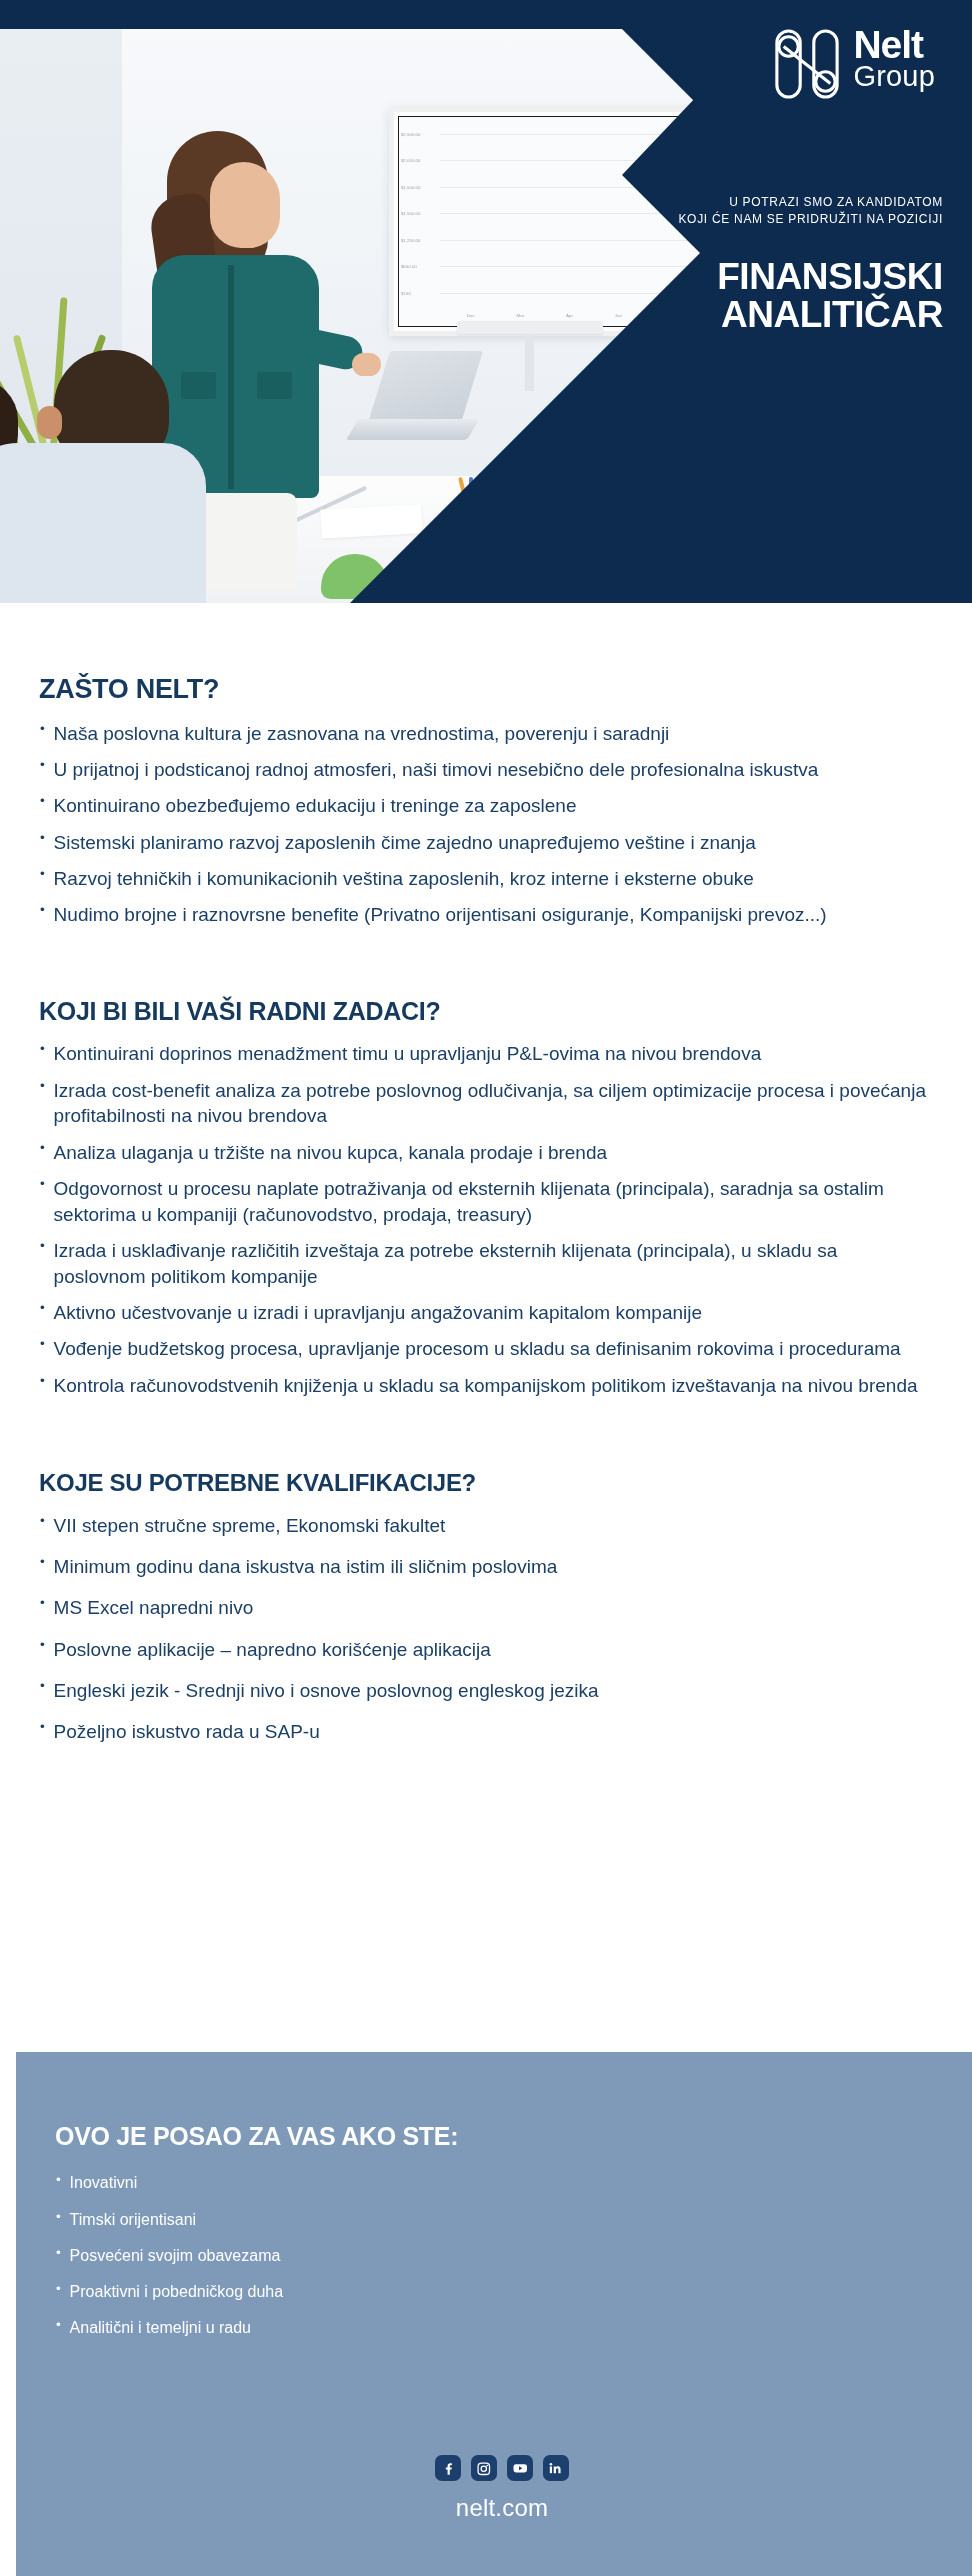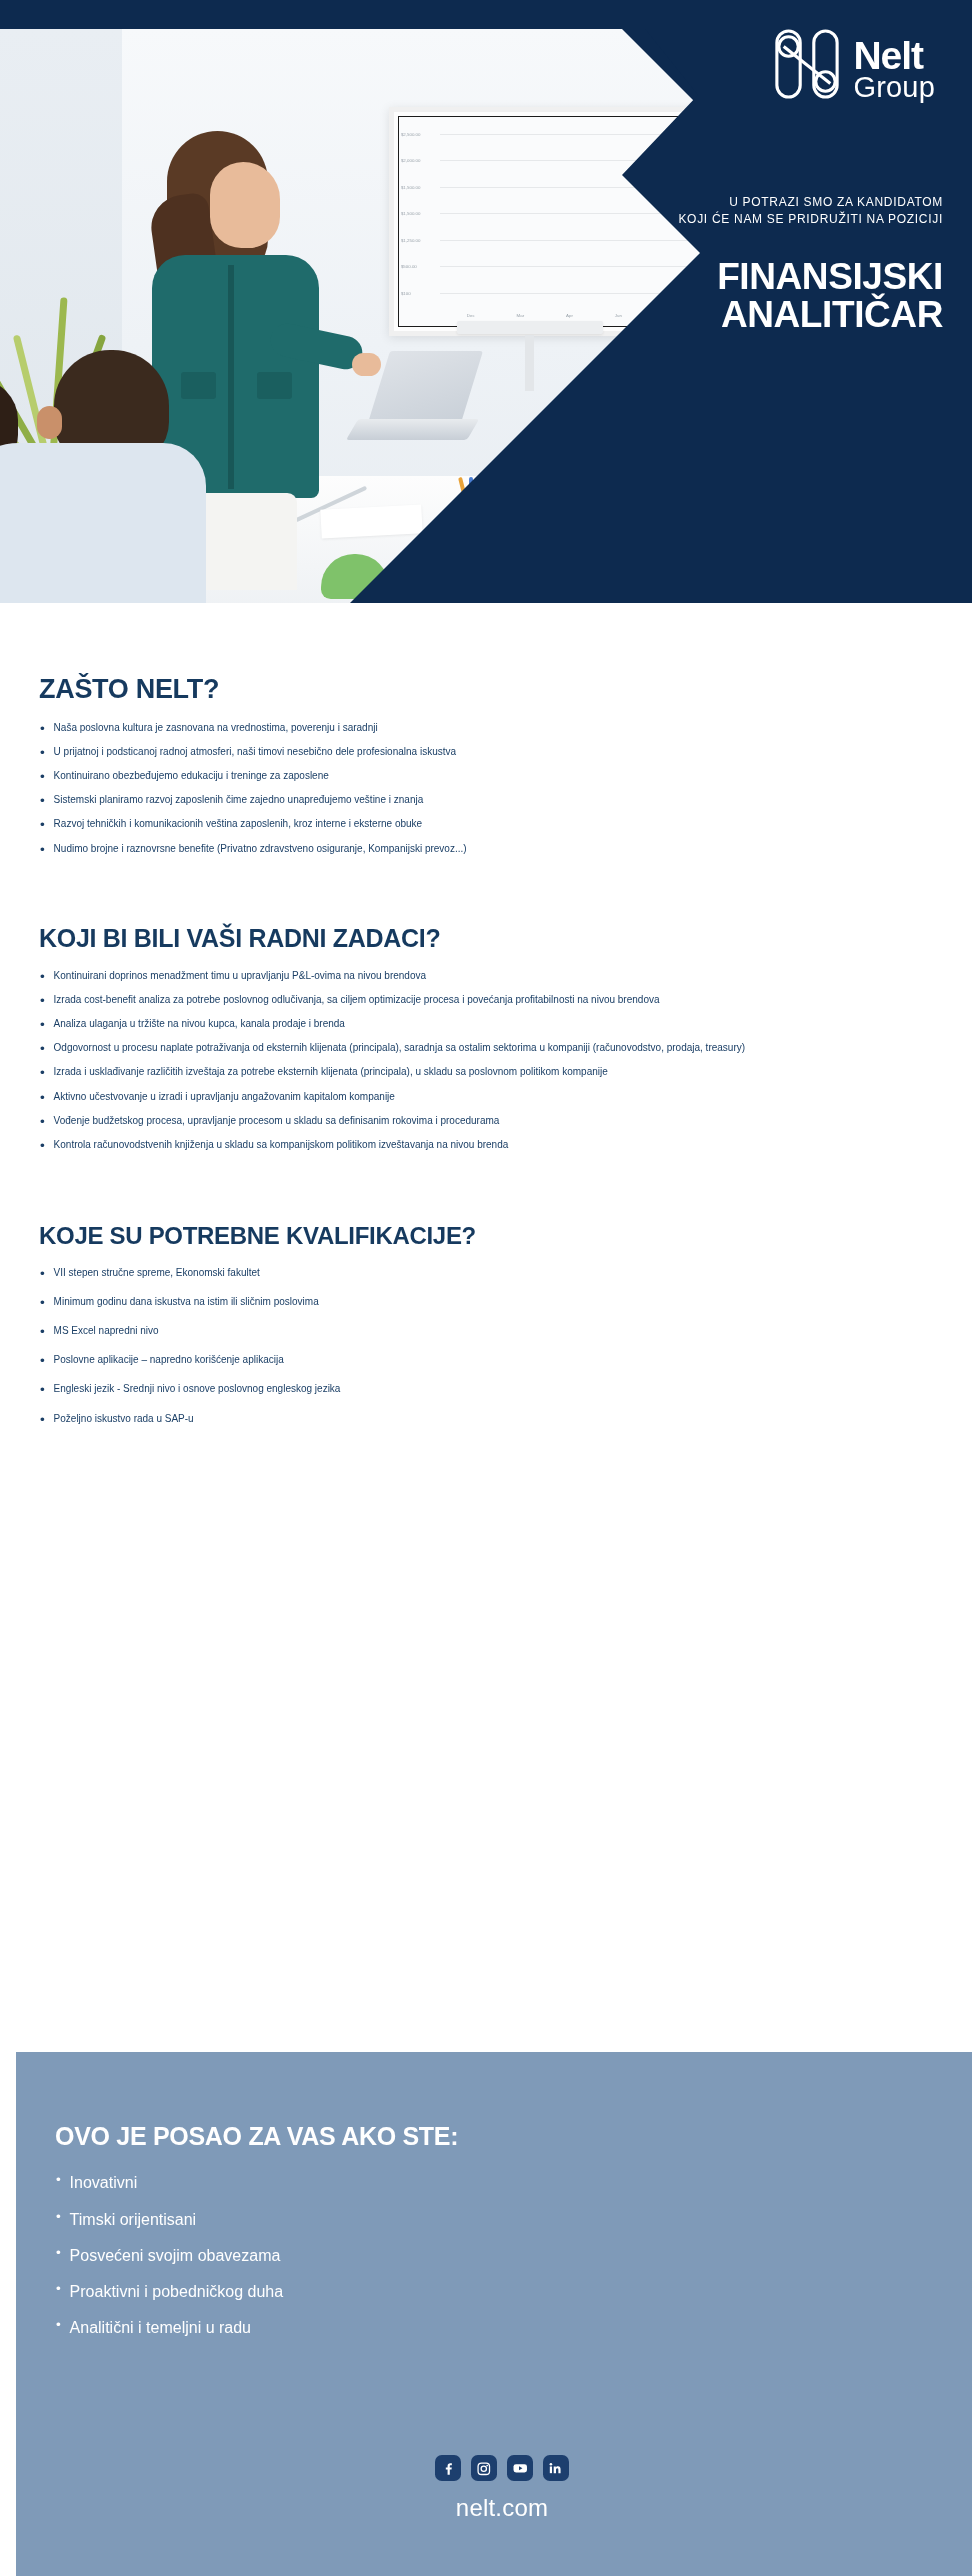--- a/index.html
+++ b/index.html
@@ -137,21 +137,21 @@
     position:absolute; left:0; top:0; width:972px; height:603px;
     background:#0d2a4f;
     clip-path: polygon(622px 0, 972px 0, 972px 603px, 350px 603px, 700px 253px, 622px 175px, 698px 95px);
   }
   .wedge-gray {
     position:absolute; left:0; top:0; width:972px; height:603px;
     background:#7f9ab8;
     clip-path: polygon(972px 151px, 972px 603px, 506px 603px);
   }
 
-  .logo { position:absolute; right:37px; top:27px; display:flex; align-items:flex-end; gap:12px; }
+  .logo { position:absolute; right:37px; top:27px; display:flex; align-items:flex-start; gap:12px; }
   .logo-mark { width:68px; height:74px; }
   .logo-text { display:flex; flex-direction:column; line-height:.92; }
   .logo-nelt  { font-size:39px; font-weight:bold; color:#fff; letter-spacing:-1px; }
   .logo-group { font-size:29px; color:#fff; letter-spacing:0.2px; }
 
   .hero-copy { position:absolute; right:29px; top:194px; text-align:right; width:583px; }
   .kicker { color:#ffffff; font-size:12px; letter-spacing:0.7px; line-height:1.45; }
   .job-title {
     color:#ffffff; font-weight:bold; font-size:37px; line-height:1.04;
     letter-spacing:-0.4px; margin-top:29px;
@@ -160,21 +160,21 @@
   
   .content { padding:0 39px; }
   .section { padding-top:29px;margin-top:28px; }
   .sec-head {
     font-size:25px; font-weight:bold; color:#163a5f;
     letter-spacing:-0.3px; margin-bottom:15.6px;
   }
   ul.bullets { list-style:none; }
   ul.bullets li {
     position:relative; padding-left:14.6px; margin-bottom:10.7px;
-    font-size:10px; line-height:1.35; color:#1b3f66;
+    font-size:19px; line-height:1.35; color:#1b3f66;
   }
   ul.bullets li:before {
     content:"•"; position:absolute; left:1px; top:-1px; font-size:13.6px;
   }
 
   #why  { padding-top:43px; }
   #why .sec-head { font-size:27px; }
   #tasks { padding-top:41px; }
   #tasks .sec-head { font-size:25px; }
   #quals { padding-top:43px; }
@@ -345,21 +345,21 @@
 <main class="content">
 
   <section class="section" id="why">
     <h2 class="sec-head">ZAŠTO NELT?</h2>
     <ul class="bullets">
       <li>Naša poslovna kultura je zasnovana na vrednostima, poverenju i saradnji</li>
       <li>U prijatnoj i podsticanoj radnoj atmosferi, naši timovi nesebično dele profesionalna iskustva</li>
       <li>Kontinuirano obezbeđujemo edukaciju i treninge za zaposlene</li>
       <li>Sistemski planiramo razvoj zaposlenih čime zajedno unapređujemo veštine i znanja</li>
       <li>Razvoj tehničkih i komunikacionih veština zaposlenih, kroz interne i eksterne obuke</li>
-      <li>Nudimo brojne i raznovrsne benefite (Privatno zdravstveno osiguranje, Kompanijski prevoz...)</li>
+      <li>Nudimo brojne i raznovrsne benefite (Privatno orijentisani osiguranje, Kompanijski prevoz...)</li>
     </ul>
   </section>
 
   <section class="section" id="tasks">
     <h2 class="sec-head">KOJI BI BILI VAŠI RADNI ZADACI?</h2>
     <ul class="bullets">
       <li>Kontinuirani doprinos menadžment timu u upravljanju P&amp;L-ovima na nivou brendova</li>
       <li>Izrada cost-benefit analiza za potrebe poslovnog odlučivanja, sa ciljem optimizacije procesa i povećanja profitabilnosti na nivou brendova</li>
       <li>Analiza ulaganja u tržište na nivou kupca, kanala prodaje i brenda</li>
       <li>Odgovornost u procesu naplate potraživanja od eksternih klijenata (principala), saradnja sa ostalim sektorima u kompaniji (računovodstvo, prodaja, treasury)</li>

